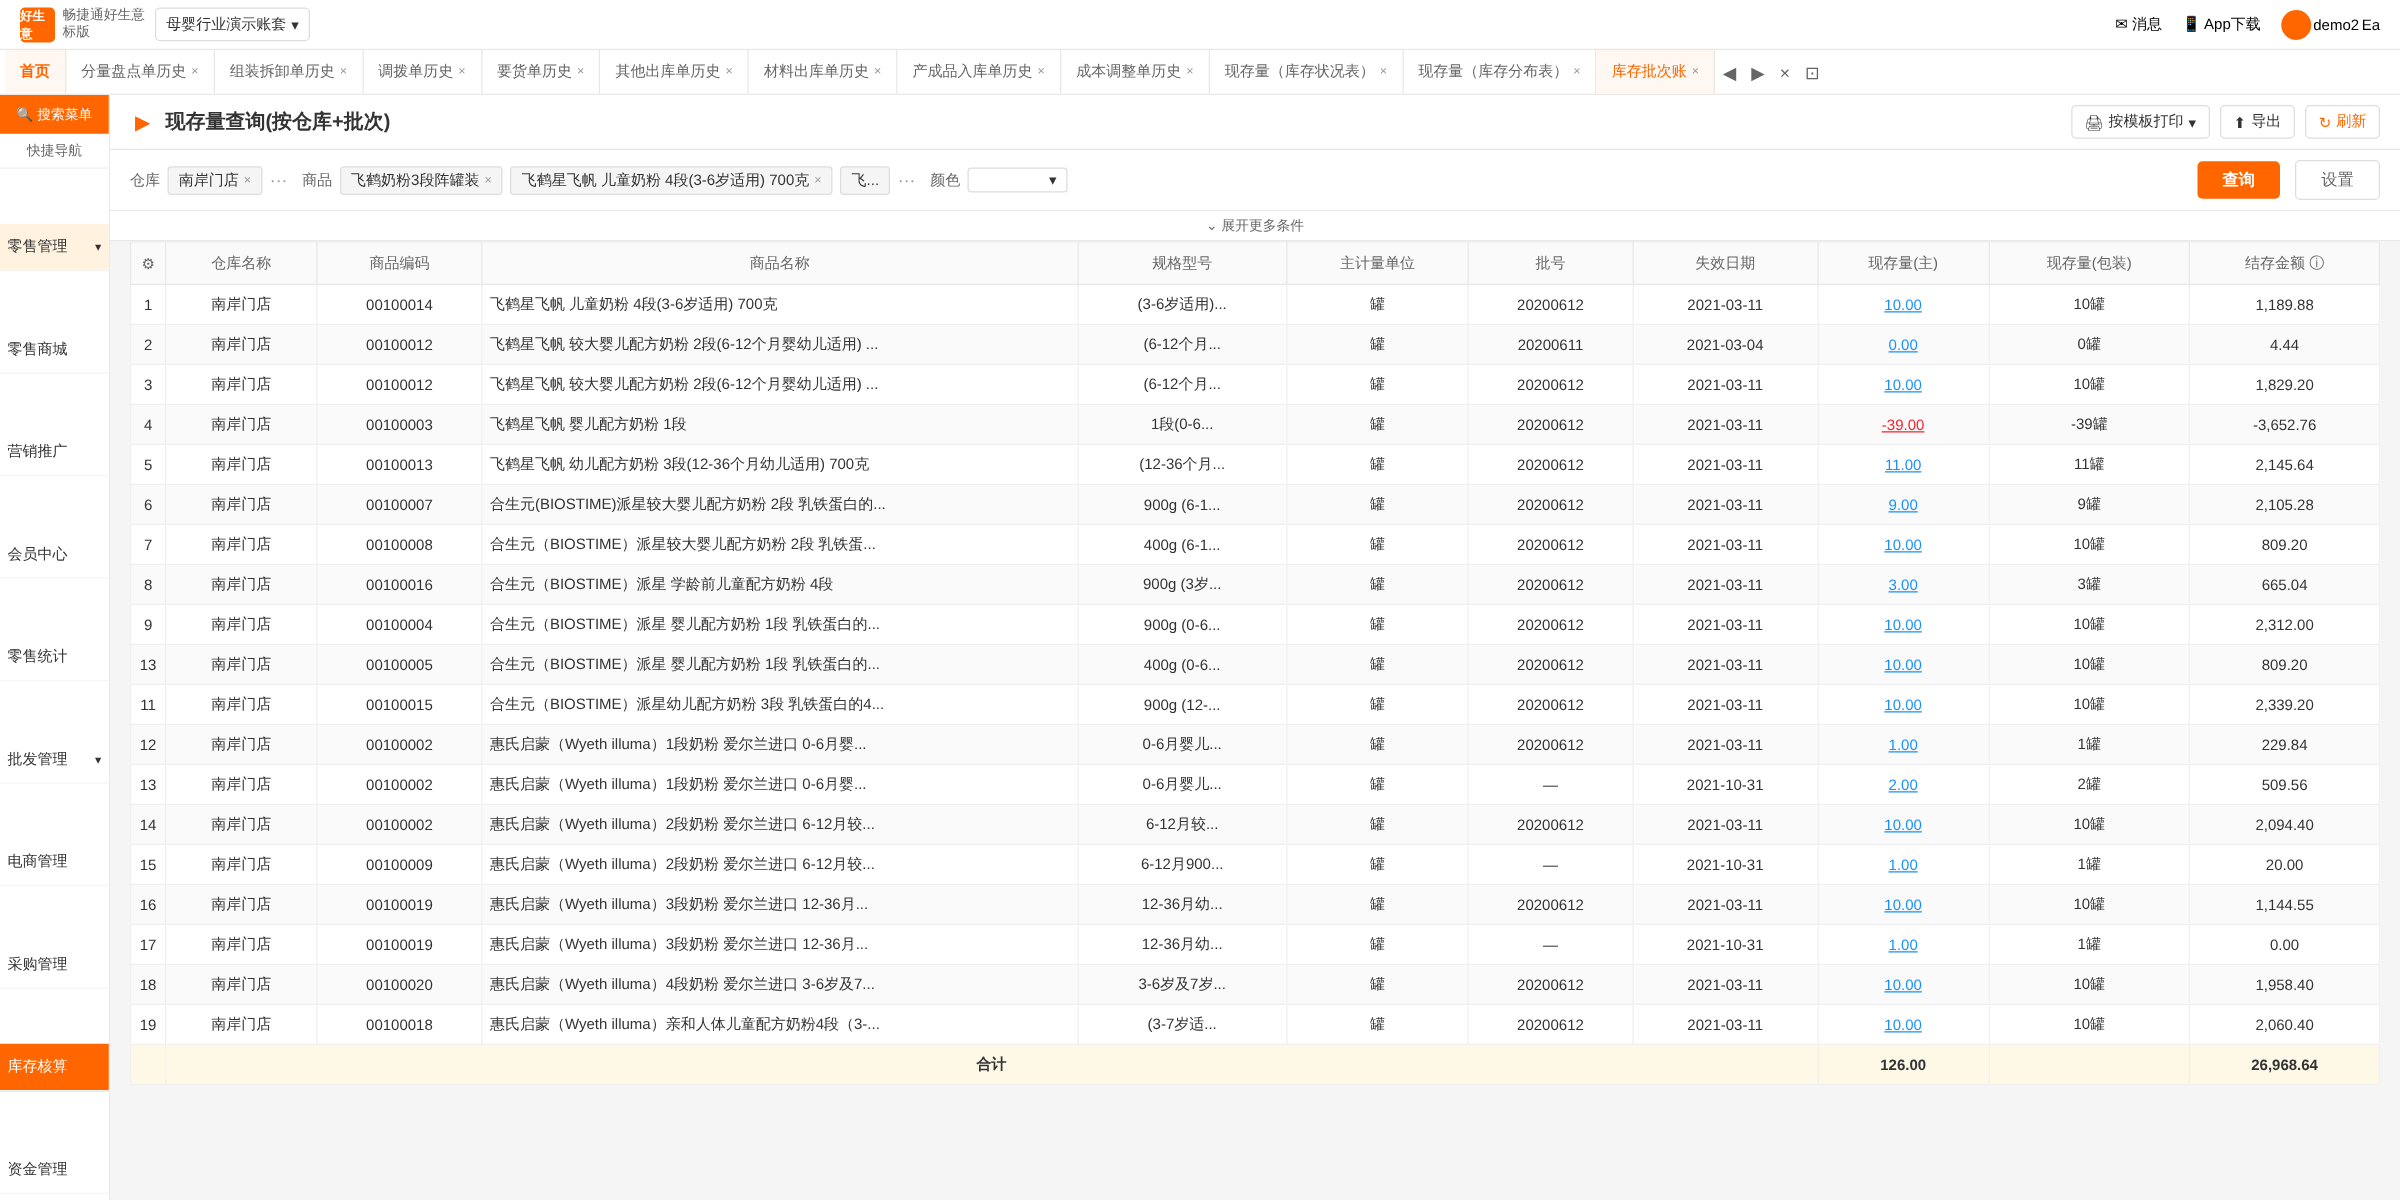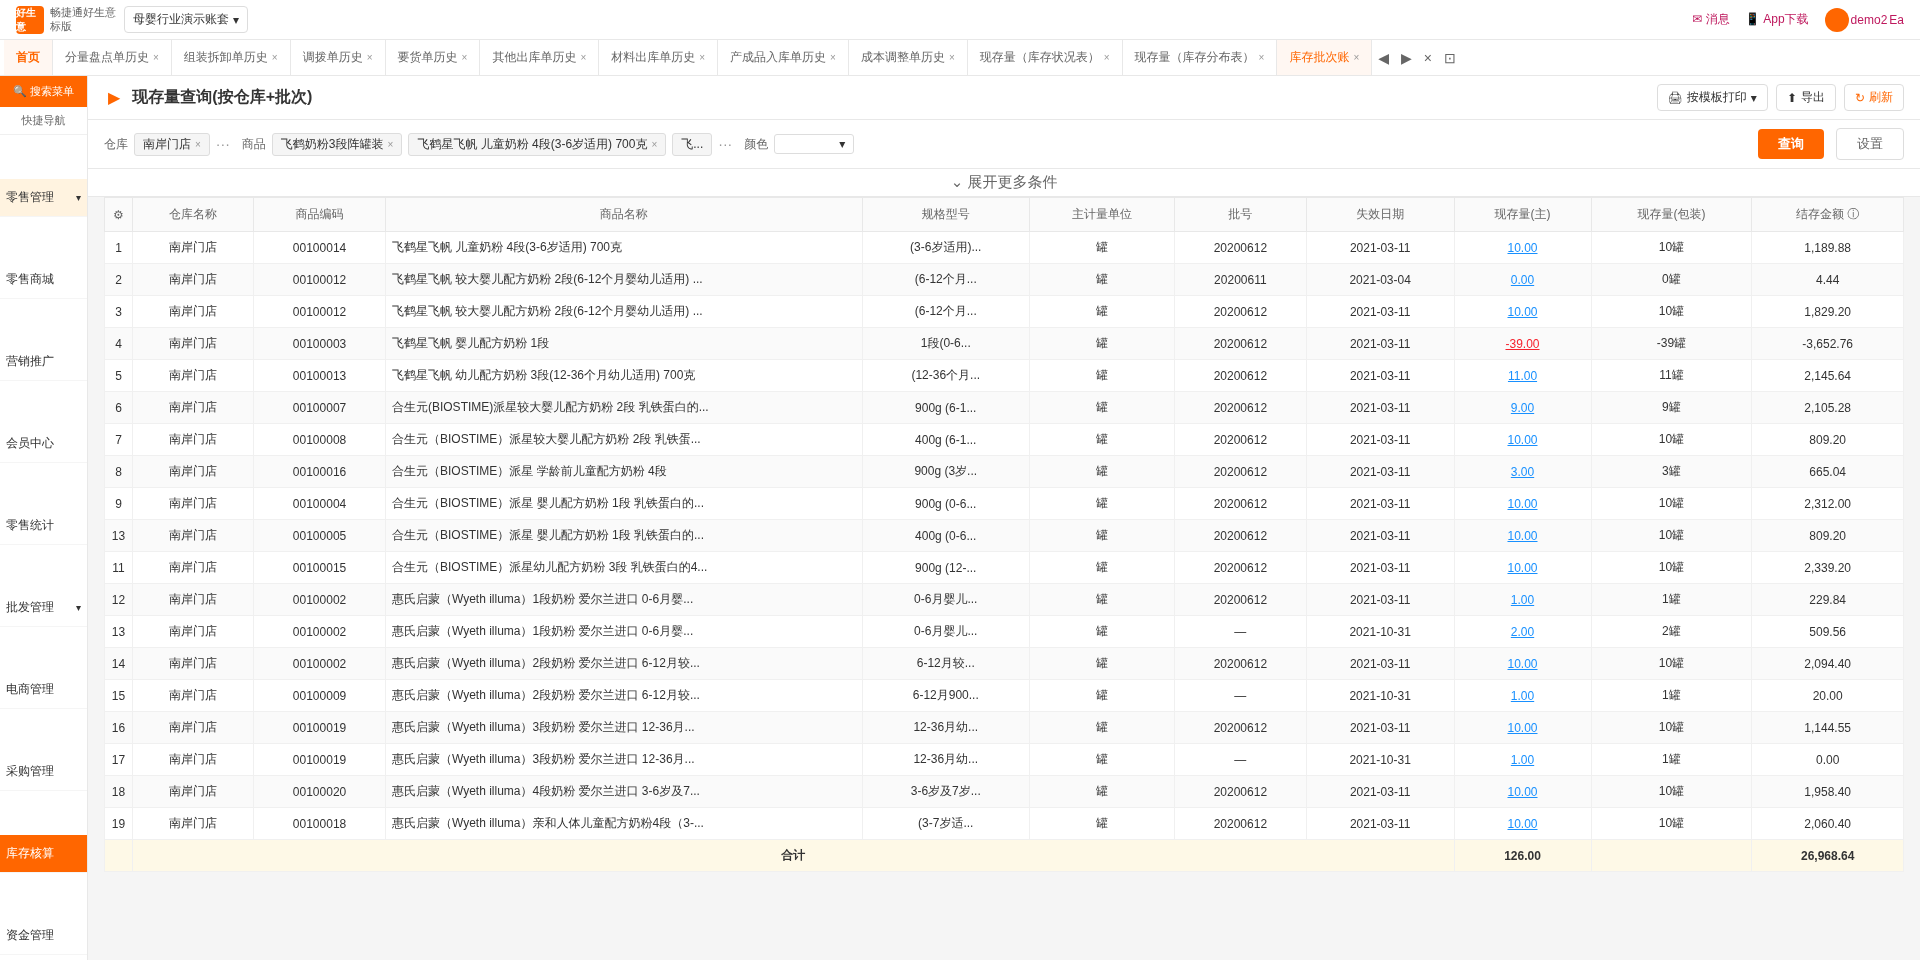--- a/index.html
+++ b/index.html
@@ -52,21 +52,21 @@
       border-radius: 4px;
       cursor: pointer;
       background: #fff;
       font-size: 12px;
     }
     .top-bar-right {
       display: flex;
       align-items: center;
       gap: 16px;
       font-size: 12px;
-      color: #be185d;
+      color: #000000;
     }
     .top-bar-right span { cursor: pointer; }
 
     
     .tab-bar {
       height: 36px;
       background: #fff;
       display: flex;
       align-items: center;
       border-bottom: 1px solid #e8e8e8;
@@ -297,21 +297,21 @@
       border: 1px solid #ddd;
       border-radius: 4px;
       cursor: pointer;
       font-size: 13px;
     }
     .expand-more {
       text-align: center;
       padding: 4px;
       color: #666;
       cursor: pointer;
-      font-size: 15px;
+      font-size: 11px;
       background: #fff;
       border-bottom: 1px solid #e8e8e8;
     }
 
     
     .table-container {
       flex: 1;
       overflow: auto;
       padding: 0 16px 16px;
     }

